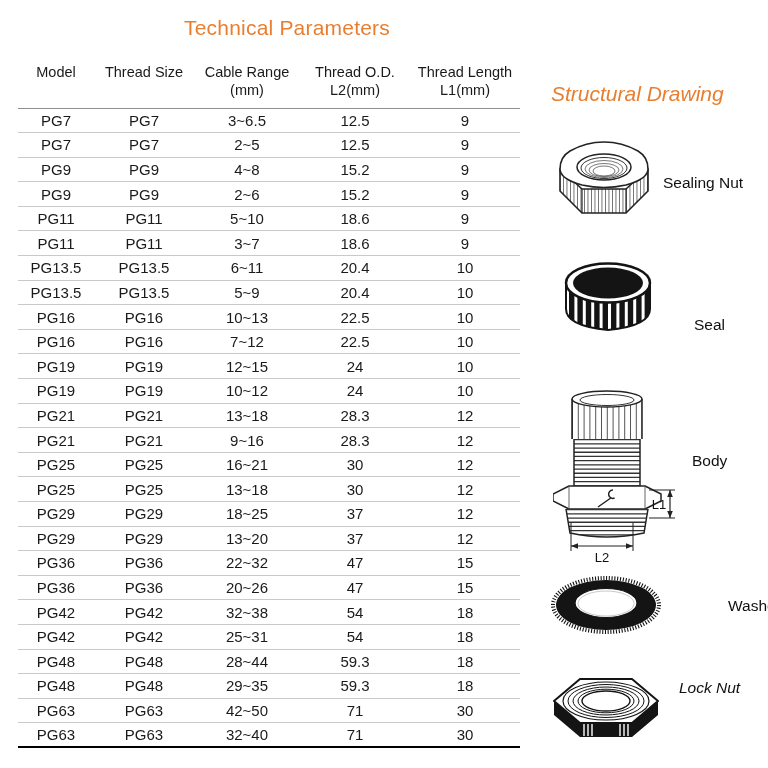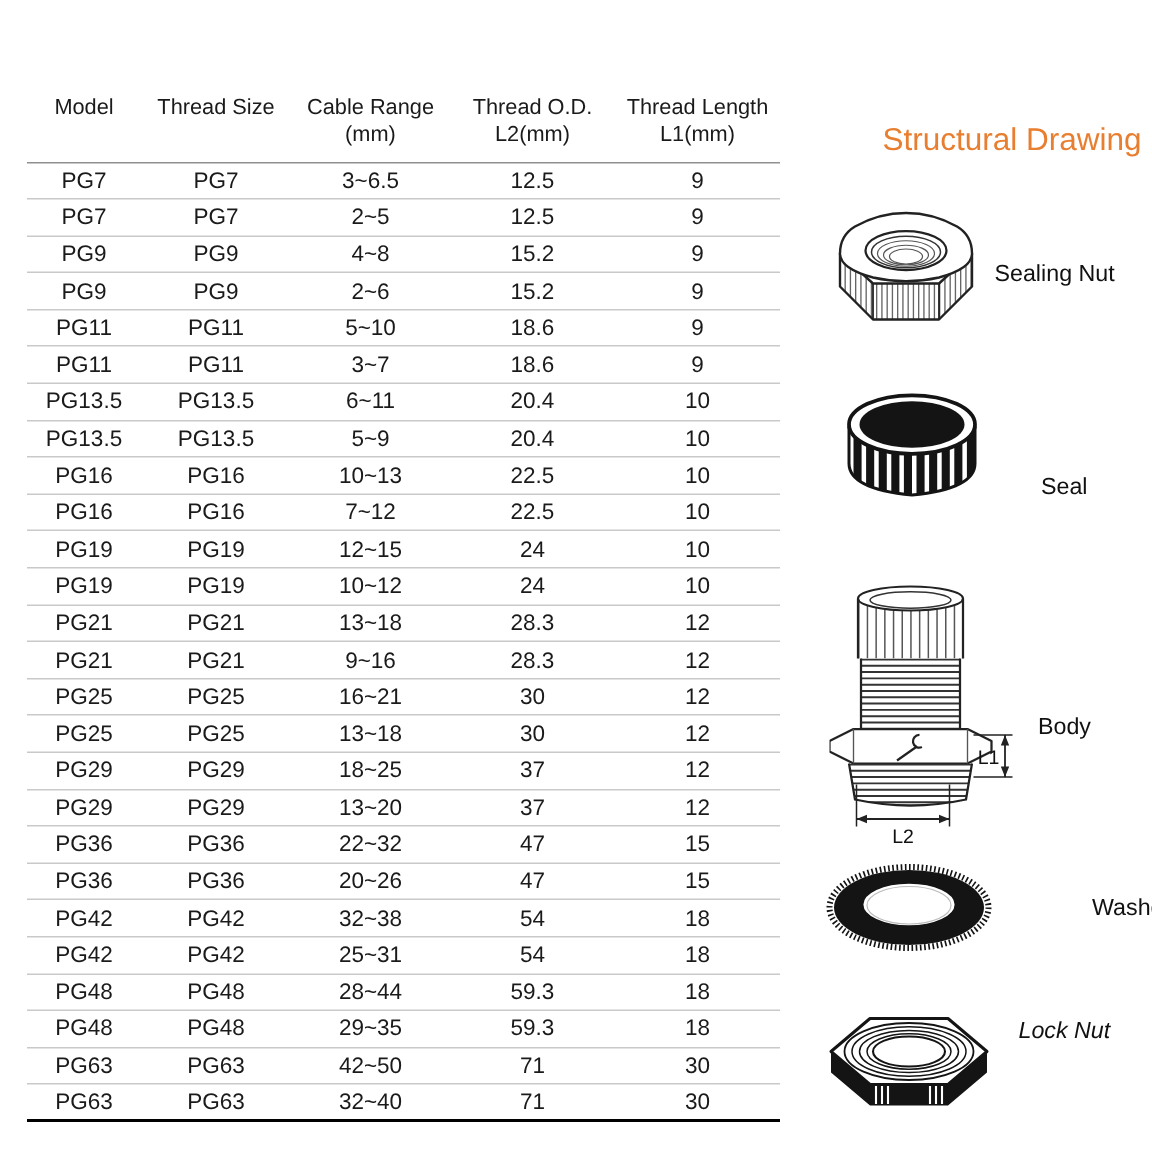--- a/index.html
+++ b/index.html
@@ -6,21 +6,21 @@
   html,body { background:#fff; }
   body { font-family:"Liberation Sans", sans-serif; color:#1a1a1a; }
   .canvas { position:relative; width:768px; height:768px; background:#fff; overflow:hidden; }
 
   .tech-title {
     position:absolute; left:36px; top:16px; width:502px;
     text-align:center; font-size:21px; color:#E87E30; letter-spacing:0.2px;
   }
   .struct-title {
     position:absolute; left:551px; top:82px; width:210px;
-    text-align:right; font-size:21px; color:#E87E30; white-space:nowrap;
+    text-align:left; font-size:21px; color:#E87E30; white-space:nowrap;font-style:italic;
   }
 
   table.params {
     position:absolute; left:18px; top:61px; width:502px;
     border-collapse:collapse; table-layout:fixed;
     border-bottom:2px solid #000000;
     font-size:15px;
   }
   .params thead th {
     font-weight:normal; vertical-align:top; text-align:center;
@@ -34,20 +34,21 @@
   .params tbody tr:first-child td { border-top:1px solid #8f8f8f; }
 
   .part { position:absolute; }
   .part-label { position:absolute; font-size:15.5px; color:#111; white-space:nowrap; }
 </style>
 </head>
 <body>
 
 <div class="canvas">
 
+  <div class="tech-title">Technical Parameters</div>
 
   <table class="params">
     <colgroup>
       <col style="width:76px">
         <col style="width:100px">
         <col style="width:106px">
       <col style="width:110px">
         <col style="width:110px">
     </colgroup>
     <thead>
@@ -352,21 +353,21 @@
       <text x="106" y="121" text-anchor="middle" font-size="13" fill="#111" font-family="Liberation Sans, sans-serif">L1</text>
 
       <line x1="18" y1="135" x2="18" y2="163" stroke="#222" stroke-width="1"></line>
       <line x1="80" y1="135" x2="80" y2="163" stroke="#222" stroke-width="1"></line>
       <line x1="18" y1="158" x2="80" y2="158" stroke="#222" stroke-width="1.2"></line>
       <path d="M18,158 l7,-2.8 v5.6 Z" fill="#222"></path>
       <path d="M80,158 l-7,-2.8 v5.6 Z" fill="#222"></path>
       <text x="49" y="174" text-anchor="middle" font-size="13" fill="#111" font-family="Liberation Sans, sans-serif">L2</text>
     </svg>
   </div>
-  <div class="part-label" style="left:692px; top:476px;">Body</div>
+  <div class="part-label" style="left:692px; top:452px;">Body</div>
 
   <div class="part" style="left:550px; top:574px; width:112px; height:62px;">
     <svg width="112" height="62" viewBox="0 0 112 62">
       <ellipse cx="56" cy="31" rx="53" ry="27" fill="none" stroke="#141414" stroke-width="4" stroke-dasharray="1.1 1.7"></ellipse>
       <ellipse cx="56" cy="31" rx="50" ry="25" fill="#141414"></ellipse>
       <ellipse cx="56" cy="29" rx="31" ry="14.5" fill="#fff" stroke="#141414" stroke-width="1.2"></ellipse>
       <ellipse cx="56" cy="29.5" rx="28" ry="12.5" fill="none" stroke="#bbb" stroke-width="0.8"></ellipse>
     </svg>
   </div>
   <div class="part-label" style="left:683px; top:597px;margin-left:45px;">Washer</div>

